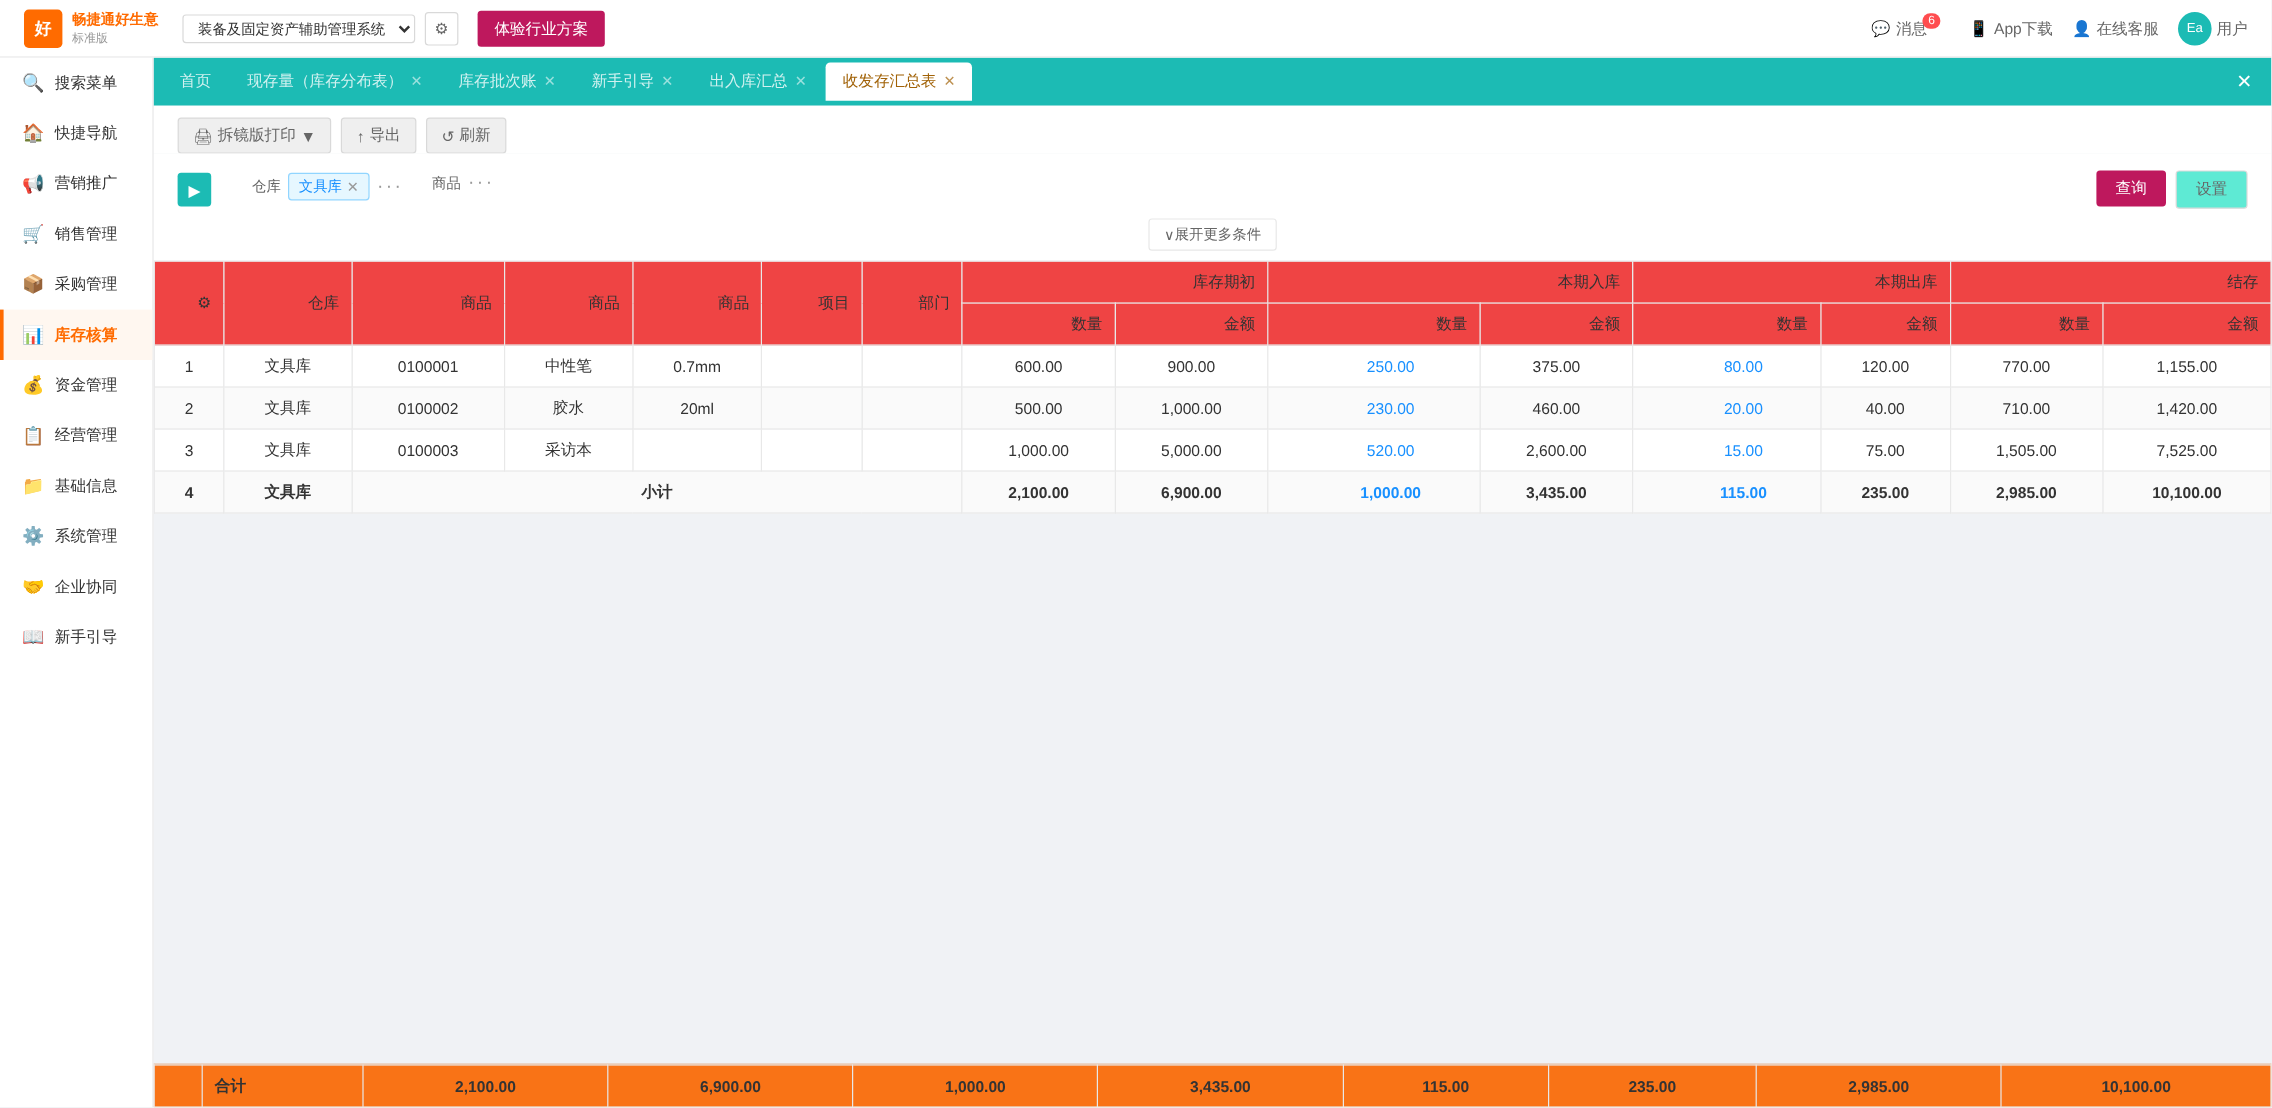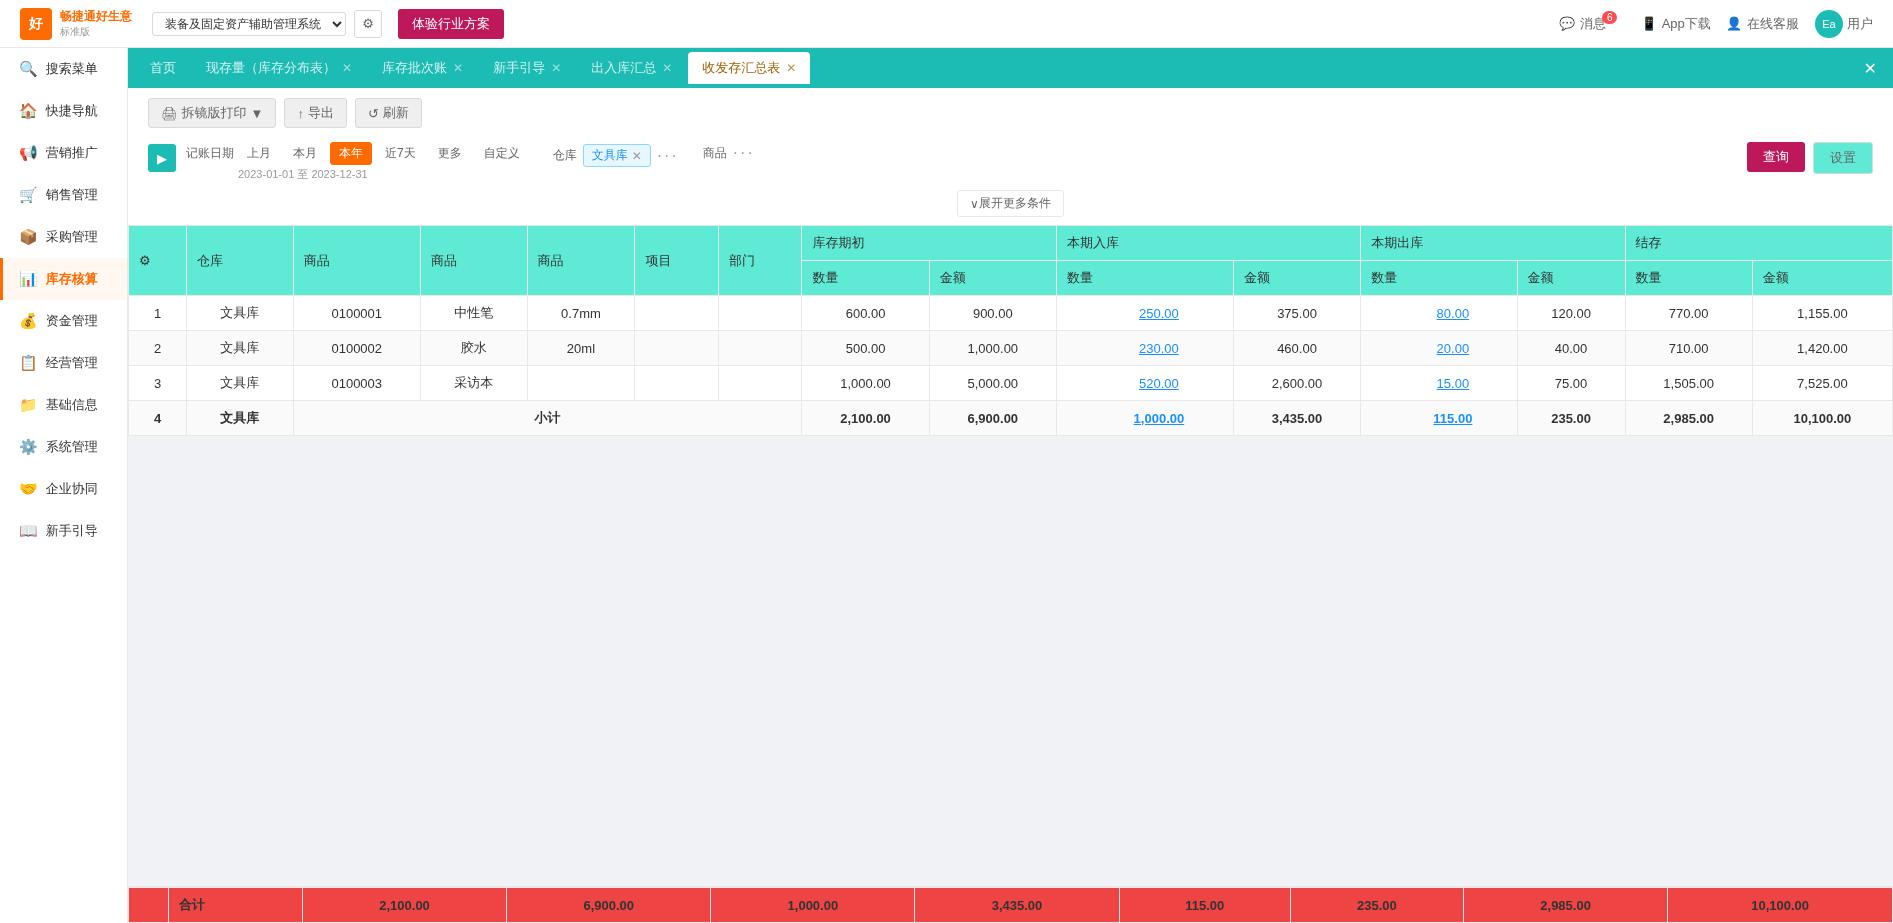--- a/index.html
+++ b/index.html
@@ -35,27 +35,27 @@
     .filter-dotdot { color: #999; font-size: 16px; cursor: pointer; letter-spacing: 2px; }
     .expand-btn { display: flex; align-items: center; justify-content: center; padding: 4px 12px; color: #666; cursor: pointer; font-size: 12px; border: 1px solid #e8e8e8; border-radius: 3px; }
     .btn-query { background: #be185d; color: #fff; border: none; padding: 6px 16px; border-radius: 3px; cursor: pointer; font-size: 13px; }
     .btn-settings { background: #5eead4; color: #666; border: 1px solid #d9d9d9; padding: 6px 16px; border-radius: 3px; cursor: pointer; font-size: 13px; }
     
     
     .header-right { margin-left: auto; display: flex; align-items: center; gap: 16px; }
     .header-action { display: flex; align-items: center; gap: 4px; color: #666; cursor: pointer; font-size: 13px; }
     .msg-badge { background: #ff4d4f; color: #fff; font-size: 10px; padding: 1px 5px; border-radius: 10px; position: relative; top: -6px; left: -8px; }
     .data-table { width: 100%; border-collapse: collapse; font-size: 13px; }
-    .data-table th { background: #5eead4; padding: 8px 10px; text-align: left; font-weight: normal; color: #333; border: 1px solid #e8e8e8; white-space: nowrap; }
+    .data-table th { background: #ef4444; padding: 8px 10px; text-align: right; font-weight: normal; color: #333; border: 1px solid #e8e8e8; white-space: nowrap; }
     .data-table td { padding: 8px 10px; text-align: center; border: 1px solid #e8e8e8; white-space: nowrap; color: #333; }
     .data-table tr:nth-child(odd) td { background: #fff; }
     .data-table tr:nth-child(even) td { background: #fafafa; }
     .data-table .subtotal-row td { background: #e6f7ff; font-weight: bold; }
     .th-group { background: #f0f0f0; }
-    .link-text { color: #1890ff; text-decoration: underline; cursor: pointer; margin-left: 28px; }
+    .link-text { color: #1890ff; cursor: pointer; margin-left: 28px; }
     .text-left { text-align: left; }
     
     
     .top-bar { height: 48px; background: #fff; display: flex; align-items: center; padding: 0 20px; border-bottom: 1px solid #e8e8e8; }
     .top-bar-logo-area { display: flex; align-items: center; gap: 8px; }
     .system-select { border: 1px solid #d9d9d9; border-radius: 3px; padding: 3px 8px; font-size: 12px; color: #333; background: #fff; cursor: pointer; }
     .btn-experience { background: #be185d; color: #fff; border: none; padding: 6px 14px; border-radius: 3px; cursor: pointer; font-size: 13px; margin-left: 8px; }
     .gear-btn { width: 28px; height: 28px; border: 1px solid #d9d9d9; border-radius: 3px; display: flex; align-items: center; justify-content: center; cursor: pointer; color: #666; }
     
     .page-content { flex: 1; display: flex; flex-direction: column; overflow: hidden; position: relative; }
@@ -220,34 +220,20 @@
               <span>刷新</span>
             </button>
           </div>
         </div>
 
         <div class="filter-section">
           <div style="display:flex;align-items:flex-start;gap:0;padding:4px 0;">
 
             <div style="width:28px;height:28px;background:#1cbbb4;display:flex;align-items:center;justify-content:center;color:#fff;border-radius:3px;cursor:pointer;margin-right:10px;margin-top:2px;">▶</div>
 
-            <div style="display:flex;flex-direction:column;">
-              <div style="display:flex;align-items:center;gap:4px;">
-                <span class="filter-label">记账日期</span>
-                <div class="date-btns" id="date-btns-container">
-                    <div class="date-btn">上月</div>
-                    <div class="date-btn">本月</div>
-                    <div class="date-btn active">本年</div>
-                    <div class="date-btn">近7天</div>
-                    <div class="date-btn">更多</div>
-                    <div class="date-btn">自定义</div>
-                  </div>
-              </div>
-              <div class="date-range" style="margin-left:52px;">2023-01-01 至 2023-12-31</div>
-            </div>
 
             <div style="display:flex;align-items:center;gap:6px;margin-left:24px;margin-top:2px;">
               <span class="filter-label">仓库</span>
               <div class="filter-tag">
                 <span>文具库</span>
                 <span class="remove">✕</span>
               </div>
               <span class="filter-dotdot">···</span>
             </div>
 
@@ -359,21 +345,21 @@
   <td>3,435.00</td>
   <td><span class="link-text">115.00</span></td>
   <td>235.00</td>
   <td>2,985.00</td>
   <td>10,100.00</td>
 </tr>
               </tbody>
           </table>
         </div>
 
-        <div class="bottom-total" id="bottom-total" style="background: #ef4444; border-top: 1px solid rgb(232, 232, 232); padding: 0px; font-size: 13px; font-weight: bold; width: 100%;">
+        <div class="bottom-total" id="bottom-total" style="background: #f97316; border-top: 1px solid rgb(232, 232, 232); padding: 0px; font-size: 13px; font-weight: bold; width: 100%;">
   <table style="width:100%;border-collapse:collapse;">
     <tbody>
                 <tr>
       <td style="padding:8px 10px;border:1px solid #e8e8e8;width:40px;"></td>
       <td colspan="6" style="padding:8px 10px;border:1px solid #e8e8e8;text-align:left;font-weight:bold;">合计</td>
       <td style="padding:8px 10px;border:1px solid #e8e8e8;text-align:center;">2,100.00</td>
       <td style="padding:8px 10px;border:1px solid #e8e8e8;text-align:center;">6,900.00</td>
       <td style="padding:8px 10px;border:1px solid #e8e8e8;text-align:center;">1,000.00</td>
       <td style="padding:8px 10px;border:1px solid #e8e8e8;text-align:center;">3,435.00</td>
       <td style="padding:8px 10px;border:1px solid #e8e8e8;text-align:center;">115.00</td>

